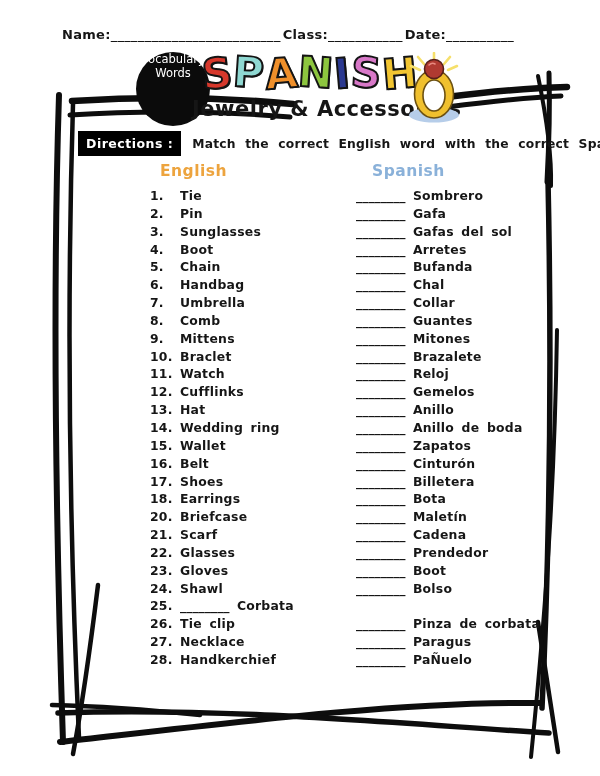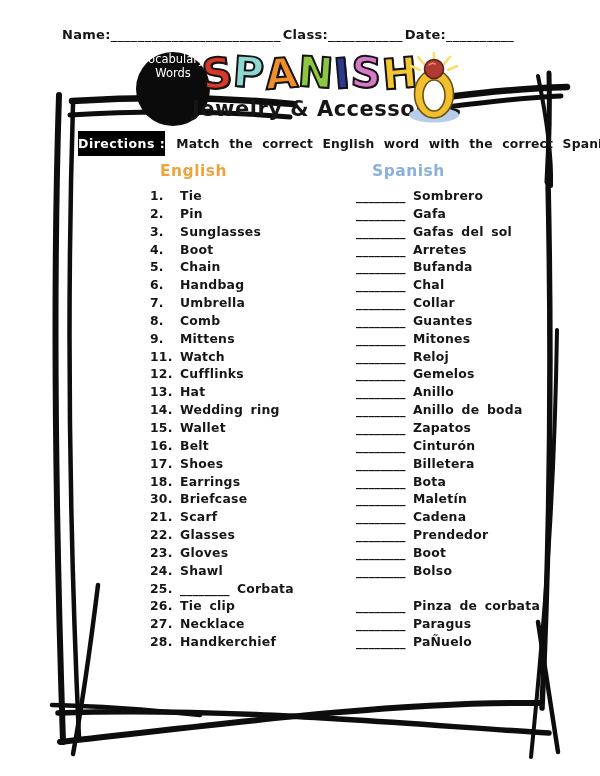--- a/index.html
+++ b/index.html
@@ -41,21 +41,21 @@
   }
   .sp-letter:nth-child(odd){transform:rotate(-5deg) translateY(1px);}
   .sp-letter:nth-child(even){transform:rotate(4deg);}
   .subtitle{font-size:21px;font-weight:700;letter-spacing:.5px;margin-top:1px;white-space:nowrap;}
   .ring{position:absolute;left:402px;top:52px;}
 
   
   .directions{position:absolute;top:131px;left:78px;right:36px;display:flex;align-items:center;gap:11px;}
   .dir-label{
     background:#000;color:#fff;font-size:12.5px;font-weight:600;
-    padding:5px 0;letter-spacing:.5px;white-space:nowrap;
+    padding:5px 8px;letter-spacing:.5px;white-space:nowrap;
   }
   .dir-text{font-size:12.3px;font-weight:600;word-spacing:5px;letter-spacing:.2px;white-space:nowrap;}
 
   
   .col-head{position:absolute;top:162px;font-size:15.5px;font-weight:800;letter-spacing:.5px;}
   .col-head.eng{left:160px;width:64px;text-align:right;}
   .col-head.spa{left:372px;width:64px;text-align:center;}
 
   
   .rows{position:absolute;top:188px;left:0;right:0;}
@@ -208,20 +208,28 @@
 
   <div class="row">
     <span class="num">9.</span>
     <span class="eng">Mittens</span>
     <span class="spa-group">
       <span class="blank">________ </span>
       <span class="spa">Mitones</span>
     </span>
   </div>
 
+  <div class="row">
+    <span class="num">10.</span>
+    <span class="eng">Braclet</span>
+    <span class="spa-group">
+      <span class="blank">________ </span>
+      <span class="spa">Brazalete</span>
+    </span>
+  </div>
 
   <div class="row">
     <span class="num">11.</span>
     <span class="eng">Watch</span>
     <span class="spa-group">
       <span class="blank">________ </span>
       <span class="spa">Reloj</span>
     </span>
   </div>
 
@@ -283,21 +291,21 @@
     <span class="num">18.</span>
     <span class="eng">Earrings</span>
     <span class="spa-group">
       <span class="blank">________ </span>
       <span class="spa">Bota</span>
     </span>
   </div>
 
 
   <div class="row">
-    <span class="num">30.</span>
+    <span class="num">20.</span>
     <span class="eng">Briefcase</span>
     <span class="spa-group">
       <span class="blank">________ </span>
       <span class="spa">Maletín</span>
     </span>
   </div>
 
   <div class="row">
     <span class="num">21.</span>
     <span class="eng">Scarf</span>

